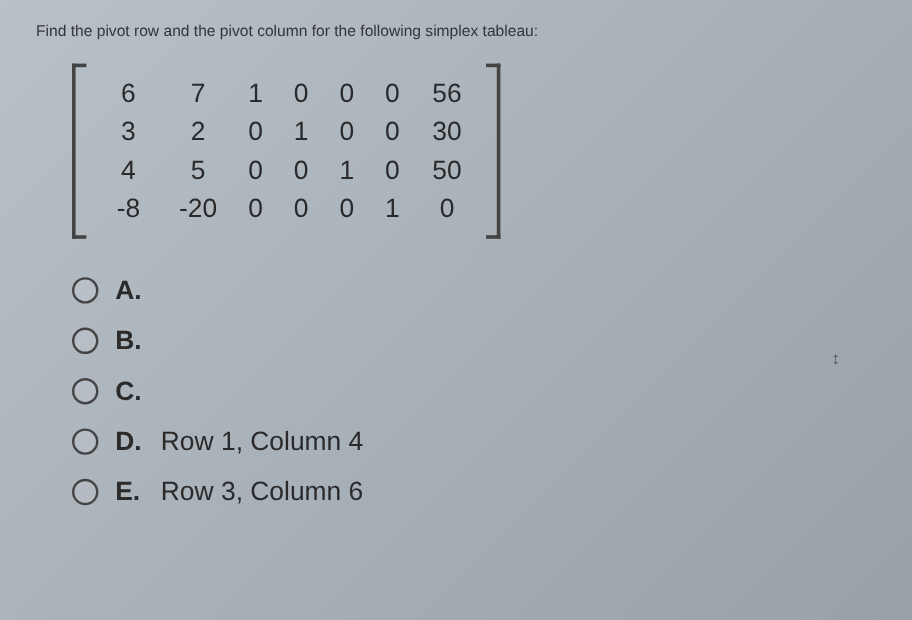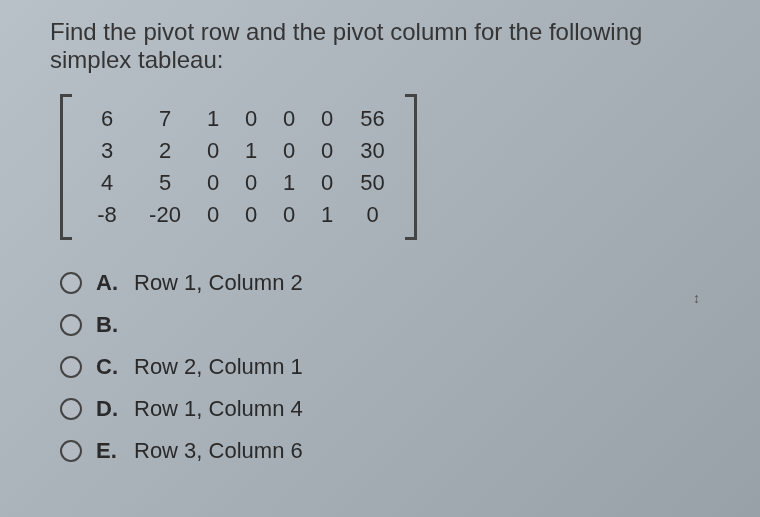--- a/index.html
+++ b/index.html
@@ -11,25 +11,24 @@
       width: 760px;
       height: 517px;
       background: linear-gradient(135deg, #b8c0c8 0%, #a8b0b8 50%, #98a0a8 100%);
       font-family: Arial, Helvetica, sans-serif;
       padding: 18px 30px;
       color: #2a2a2a;
       position: relative;
       overflow: hidden;
     }
     .question-text {
-      font-size: 24px;
+      font-size: 13px;
       font-weight: 500;
       color: #353535;
       margin-bottom: 20px;
-      margin-left: 20px;
     }
     .matrix-container {
       display: flex;
       align-items: stretch;
       margin-left: 30px;
       margin-bottom: 30px;
       width: fit-content;
     }
     .bracket-left, .bracket-right {
       width: 12px;
@@ -135,30 +134,28 @@
   </div>
   <div class="bracket-right"></div>
 </div>
 
 <div class="scroll-indicator">↕</div>
 
 <div class="options">
   <div class="option-row">
     <div class="radio"></div>
     <span class="option-letter">A.</span>
-    <span class="option-text">Row 1, Column 2</span>
   </div>
   <div class="option-row">
     <div class="radio"></div>
     <span class="option-letter">B.</span>
   </div>
   <div class="option-row">
     <div class="radio"></div>
     <span class="option-letter">C.</span>
-    <span class="option-text">Row 2, Column 1</span>
   </div>
   <div class="option-row">
     <div class="radio"></div>
     <span class="option-letter">D.</span>
     <span class="option-text">Row 1, Column 4</span>
   </div>
   <div class="option-row">
     <div class="radio"></div>
     <span class="option-letter">E.</span>
     <span class="option-text">Row 3, Column 6</span>

